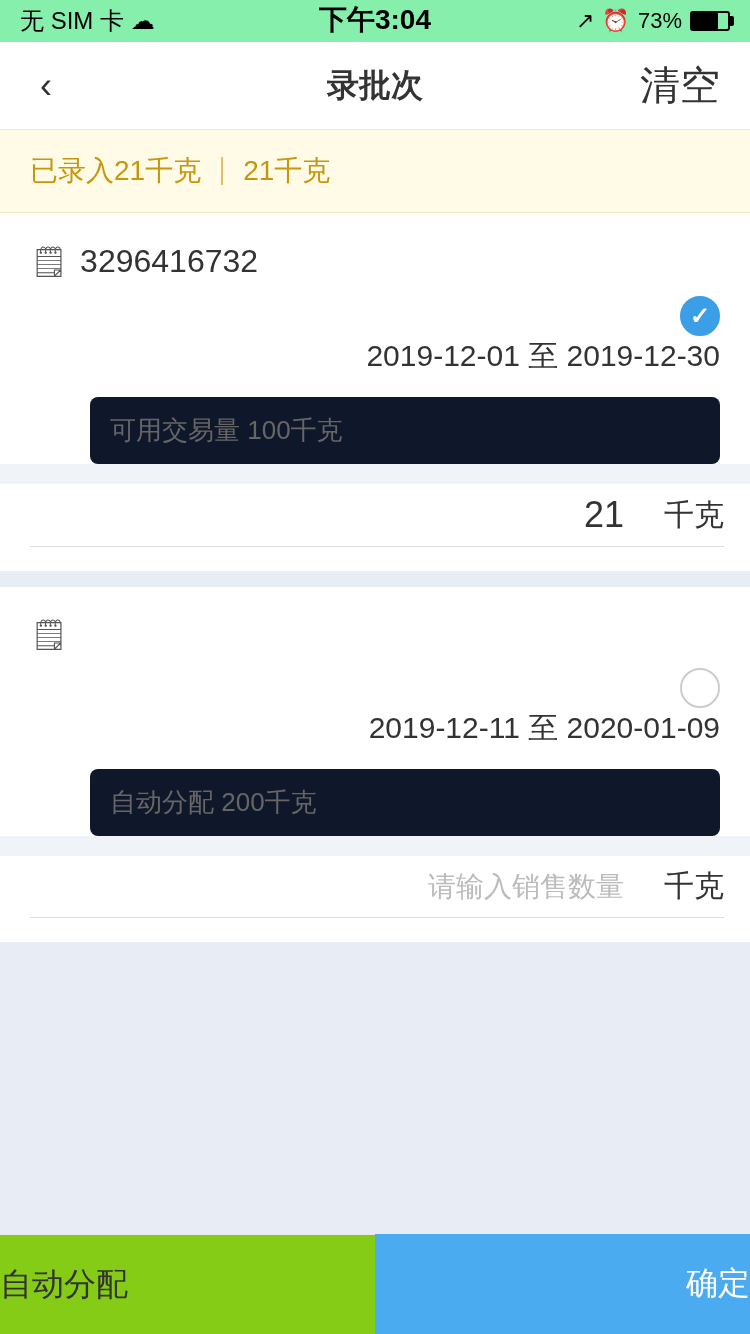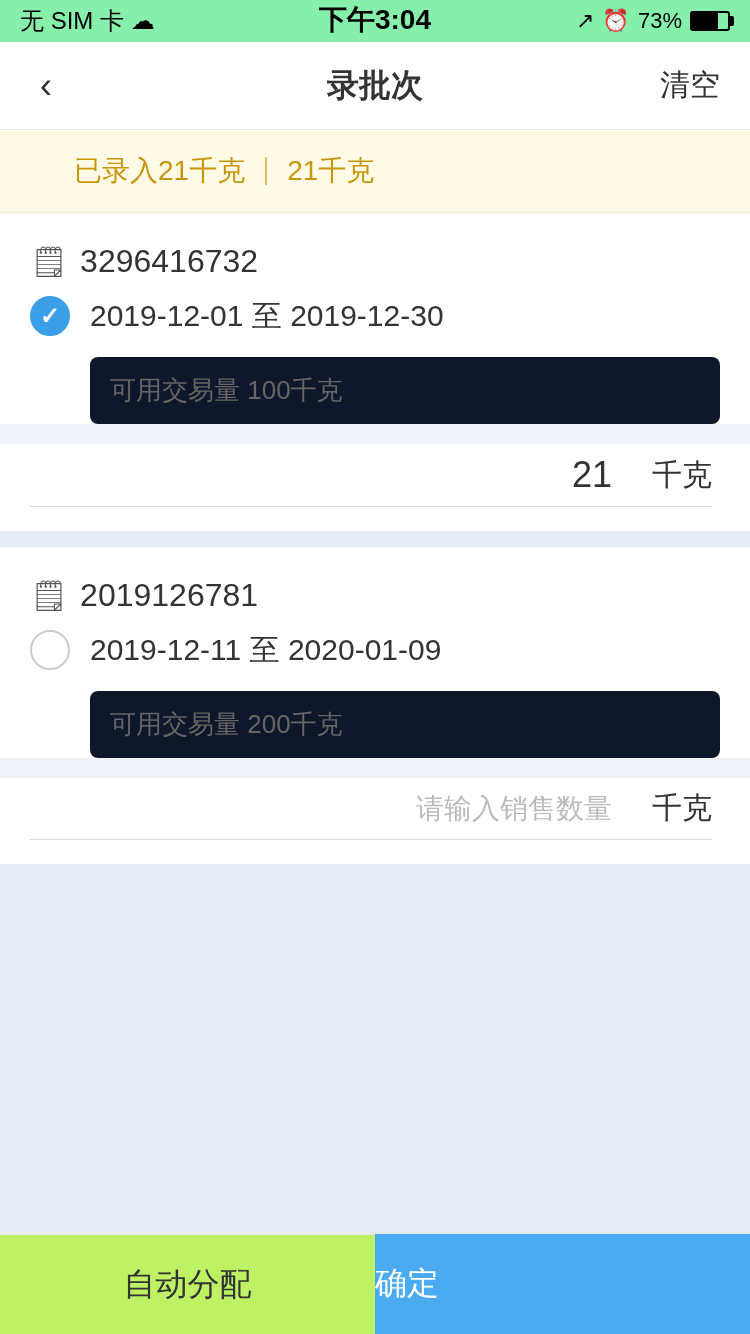--- a/index.html
+++ b/index.html
@@ -92,39 +92,38 @@
     }
     .nav-title {
       font-size: 32px;
       font-weight: 600;
       color: #333;
       position: absolute;
       left: 50%;
       transform: translateX(-50%);
     }
     .nav-clear {
-      font-size: 30px;
+      font-size: 40px;
       color: #333;
       cursor: pointer;
     }
 
     
     .info-bar {
       width: 750px;
       background: #fffbe6;
       padding: 22px 30px;
       display: flex;
       align-items: center;
       gap: 20px;
       border-bottom: 1px solid #f0e6c0;
     }
     .info-label {
       font-size: 28px;
       color: #c8960c;
-      margin-left: 44px;
     }
     .info-divider {
       width: 2px;
       height: 28px;
       background: #e6c060;
     }
     .info-value {
       font-size: 28px;
       color: #c8960c;
     }
@@ -147,23 +146,23 @@
       color: #555;
     }
     .batch-id {
       font-size: 32px;
       color: #333;
       font-weight: 500;
     }
 
     .batch-date-row {
       display: flex;
-      align-items: flex-start;
-      gap: 20px;
+      align-items: flex-end;
       margin-bottom: 20px;
+      flex-direction: column;
     }
     .radio-circle {
       width: 40px;
       height: 40px;
       border-radius: 50%;
       border: 2px solid #ccc;
       background: #fff;
       flex-shrink: 0;
       display: flex;
       align-items: center;
@@ -225,47 +224,46 @@
     .footer {
       position: fixed;
       bottom: 0;
       left: 0;
       width: 750px;
       height: 100px;
       display: flex;
     }
     .footer-auto {
       flex: 1;
-      background: #bef264;
-      display: flex;
-      align-items: center;
-      justify-content: center;
+      background: #84cc16;
+      display: flex;
+      align-items: center;
       font-size: 32px;
       color: #333;
       border-top: 1px solid #e8e8e8;
       cursor: pointer;
     }
     .footer-confirm {
       flex: 1;
       background: #4aabf0;
       display: flex;
       align-items: center;
-      justify-content: flex-start;
+      justify-content: flex-end;
       font-size: 32px;
       color: #fff;
       cursor: pointer;
     }
 
     .content-area {
       padding-bottom: 100px;
     }
 
     .amount-section {
       background: #fff;
-      padding: 10px 38px 24px 30px;
+      padding: 10px 26px 24px 30px;
     }
     .amount-inner {
       display: flex;
       align-items: center;
       justify-content: flex-end;
       gap: 20px;
       border-bottom: 1px solid #ddd;
       padding-bottom: 10px;
     }
   </style>
@@ -319,28 +317,27 @@
       <span class="amount-value">21</span>
       <span class="amount-unit">千克</span>
     </div>
   </div>
 
   <div class="section-divider"></div>
 
   <div class="batch-item">
     <div class="batch-header">
       <span class="batch-icon">🗒</span>
-      <span class="batch-id">2019126781</span>
     </div>
     <div class="batch-date-row">
       <div class="radio-circle"></div>
       <span class="batch-date">2019-12-11 至 2020-01-09</span>
     </div>
     <div class="available-box">
-      <span class="available-text">可用交易量 200千克</span>
+      <span class="available-text">自动分配 200千克</span>
     </div>
   </div>
   <div class="amount-section">
     <div class="amount-inner">
       <span class="amount-placeholder">请输入销售数量</span>
       <span class="amount-unit">千克</span>
     </div>
   </div>
 
   <div style="height: 420px; background: #e8ecf5;"></div>

